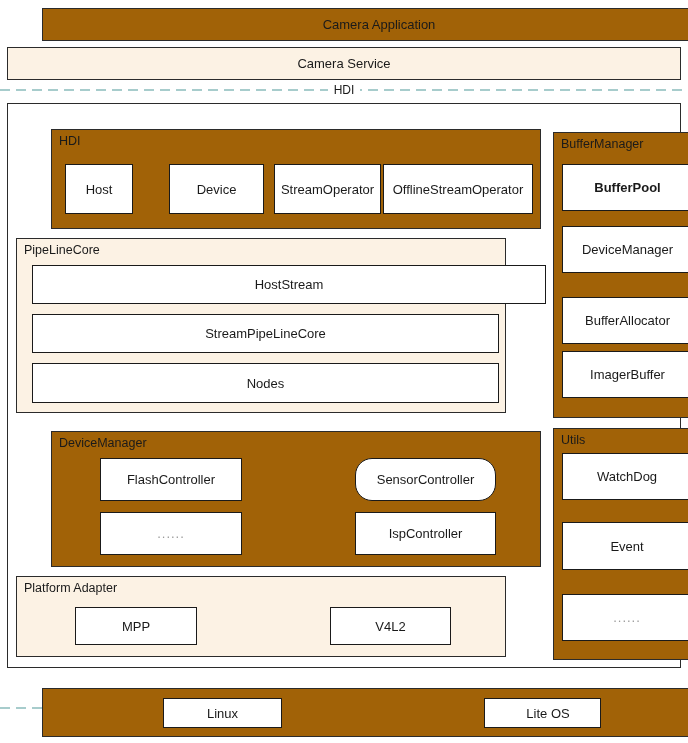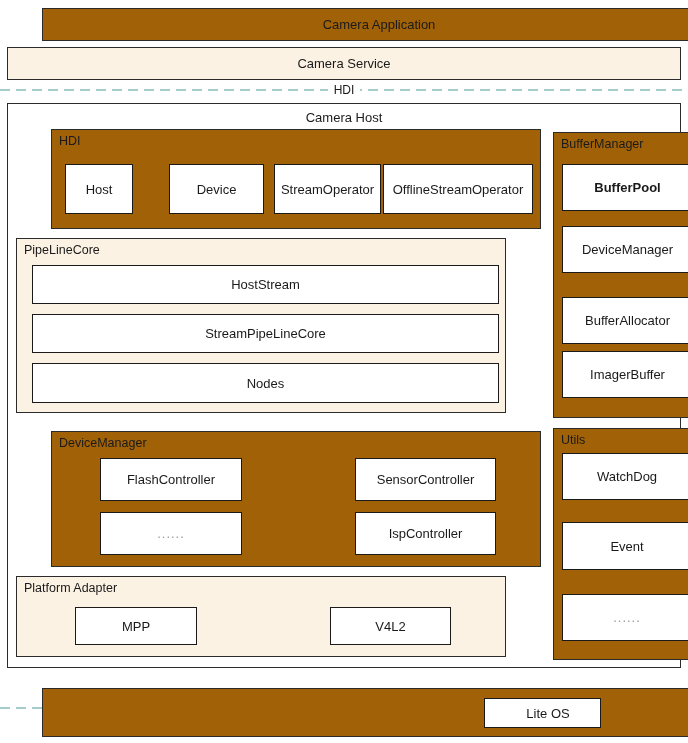--- a/index.html
+++ b/index.html
@@ -120,41 +120,40 @@
   <div class="abs layer fill-peach" style="top:47px;">
     <span>Camera Service</span>
   </div>
 
   <div class="abs separator" style="top:83px;">
     <div class="dash-line"></div>
     <span class="sep-label">HDI</span>
   </div>
 
   <div class="abs camera-host">
-    <div class="host-title">Camera Host</div>
 
     <div class="section fill-blue" style="left:8px; top:25px; width:490px; height:100px;">
       <span class="section-label">HDI</span>
       <div class="node" style="left:13px; top:34px; width:68px; height:50px;">Host</div>
       <div class="node" style="left:117px; top:34px; width:95px; height:50px;">Device</div>
       <div class="node" style="left:222px; top:34px; width:107px; height:50px;">StreamOperator</div>
       <div class="node" style="left:331px; top:34px; width:150px; height:50px;">OfflineStreamOperator</div>
     </div>
 
     <div class="section fill-peach" style="left:8px; top:134px; width:490px; height:175px;">
       <span class="section-label">PipeLineCore</span>
-      <div class="node" style="left:15px; top:26px; width:467px; height:39px;">HostStream</div>
+      <div class="node" style="left:15px; top:26px; width:514px; height:39px;">HostStream</div>
       <div class="node" style="left:15px; top:75px; width:467px; height:39px;">StreamPipeLineCore</div>
       <div class="node" style="left:15px; top:124px; width:467px; height:40px;">Nodes</div>
     </div>
 
     <div class="section fill-blue" style="left:8px; top:327px; width:490px; height:136px;">
       <span class="section-label">DeviceManager</span>
       <div class="node" style="left:48px; top:26px; width:142px; height:43px;">FlashController</div>
-      <div class="node" style="left:303px; top:26px; width:141px; height:43px;">SensorController</div>
+      <div class="node" style="left:303px; top:26px; width:141px; height:43px;border-radius:17px;">SensorController</div>
       <div class="node dots" style="left:48px; top:80px; width:142px; height:43px;">......</div>
       <div class="node" style="left:303px; top:80px; width:141px; height:43px;">IspController</div>
     </div>
 
     <div class="section fill-peach" style="left:8px; top:472px; width:490px; height:81px;">
       <span class="section-label">Platform Adapter</span>
       <div class="node" style="left:58px; top:30px; width:122px; height:38px;">MPP</div>
       <div class="node" style="left:313px; top:30px; width:121px; height:38px;">V4L2</div>
     </div>
 
@@ -173,16 +172,17 @@
       <div class="node dots" style="left:8px; top:165px; width:130px; height:47px;">......</div>
     </div>
   </div>
 
   <div class="abs separator" style="top:685px;margin-top:16px;">
     <div class="dash-line"></div>
     <span class="sep-label">KERNEL</span>
   </div>
 
   <div class="abs kernel-strip fill-blue">
+    <div class="node" style="left:120px; top:9px; width:119px; height:30px;">Linux</div>
     <div class="node" style="left:441px; top:9px; width:117px; height:30px;padding-left:11px;">Lite OS</div>
   </div>
 
 </div>
 
 </body></html>

